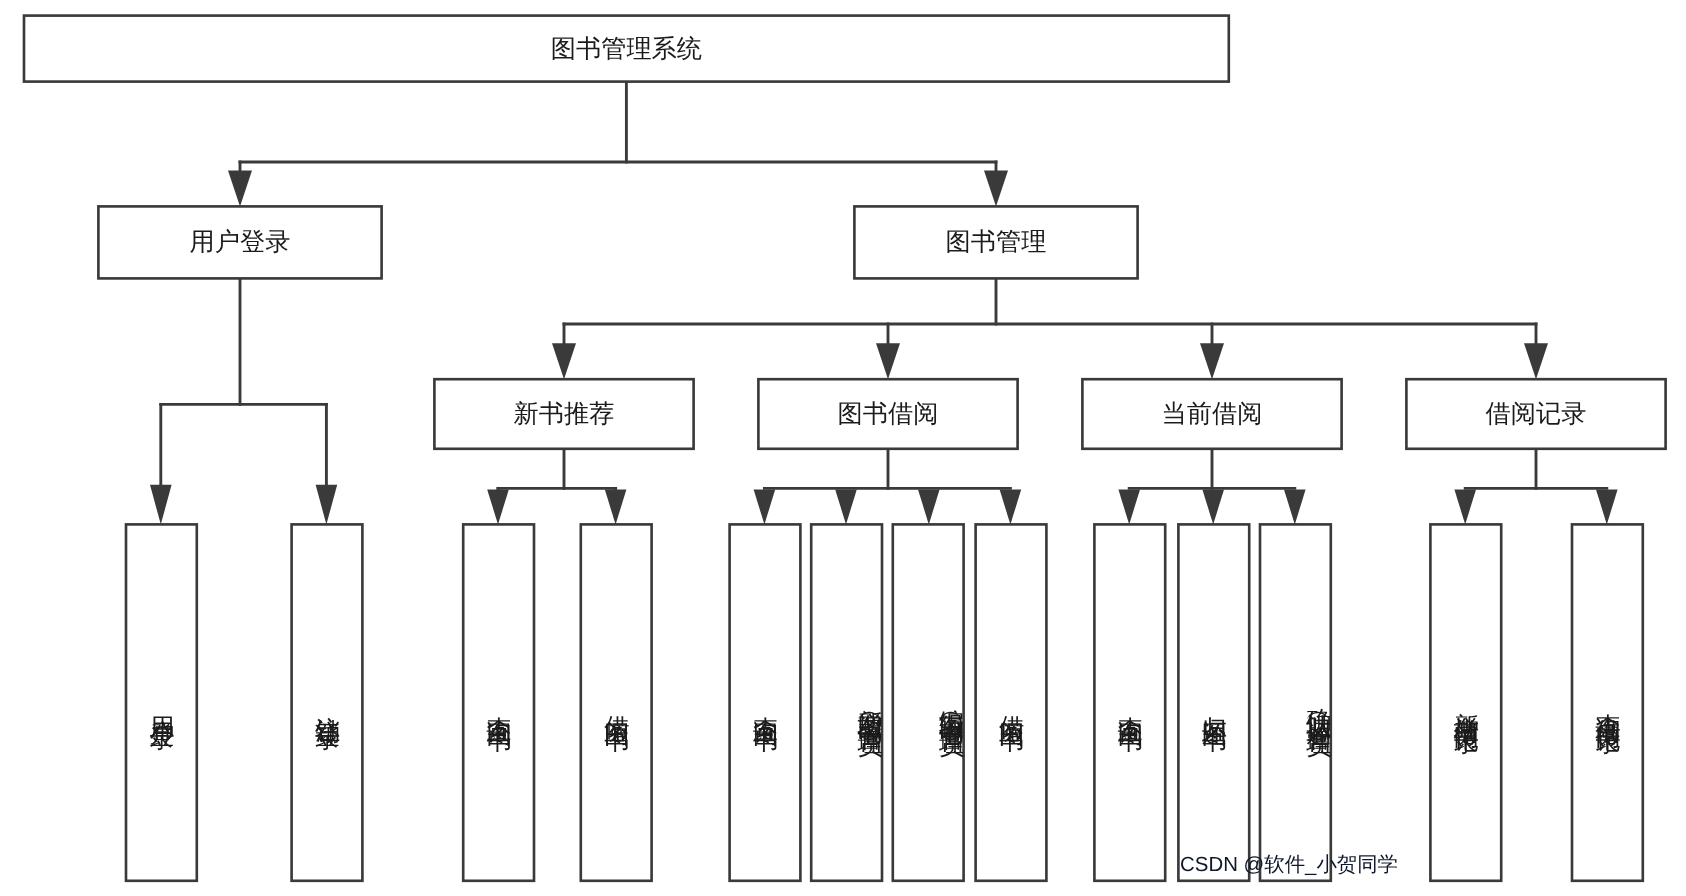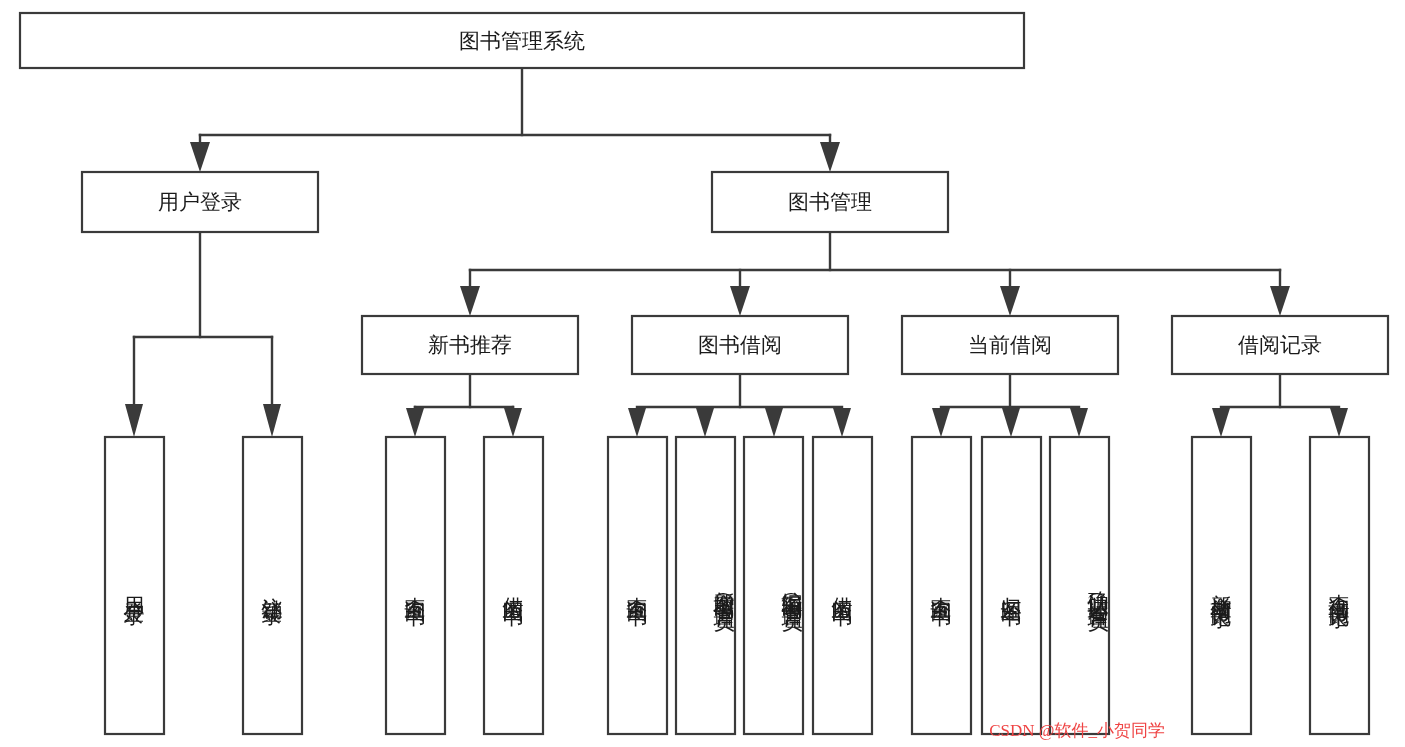--- a/index.html
+++ b/index.html
@@ -57,24 +57,24 @@
     text-orientation: upright;
     letter-spacing: 3px;
     line-height: 1;
     white-space: nowrap;
     text-align: center;
     pointer-events: none;
   }
   .watermark {
     position: absolute;
     right: 10px;
-    bottom: 5px;
-    font-family: Liberation Serif, serif;
+    bottom: 15px;
+    font-family: Liberation Sans, sans-serif;
     font-size: 17px;
-    color: #ef4444;
+    color: #0f172a;
     white-space: nowrap;
   }
 </style>
 </head>
 <body>
 
 <div id="diagram-root">
 
   <svg class="diagram" viewBox="0 0 1405 747">
 

